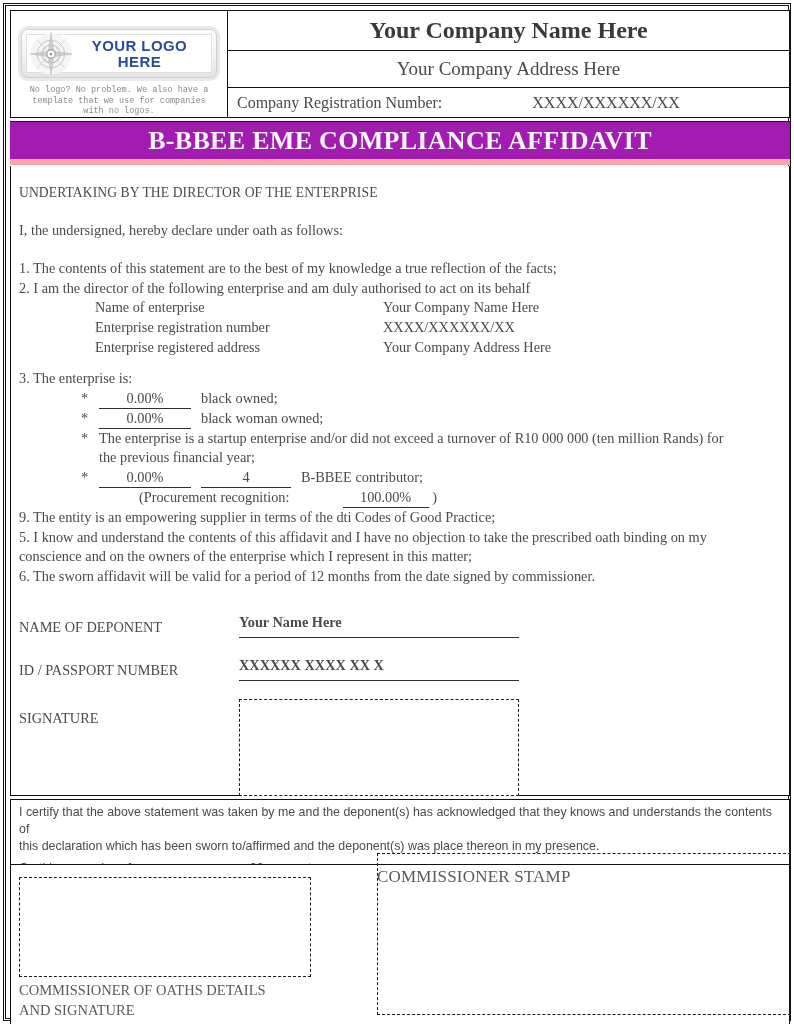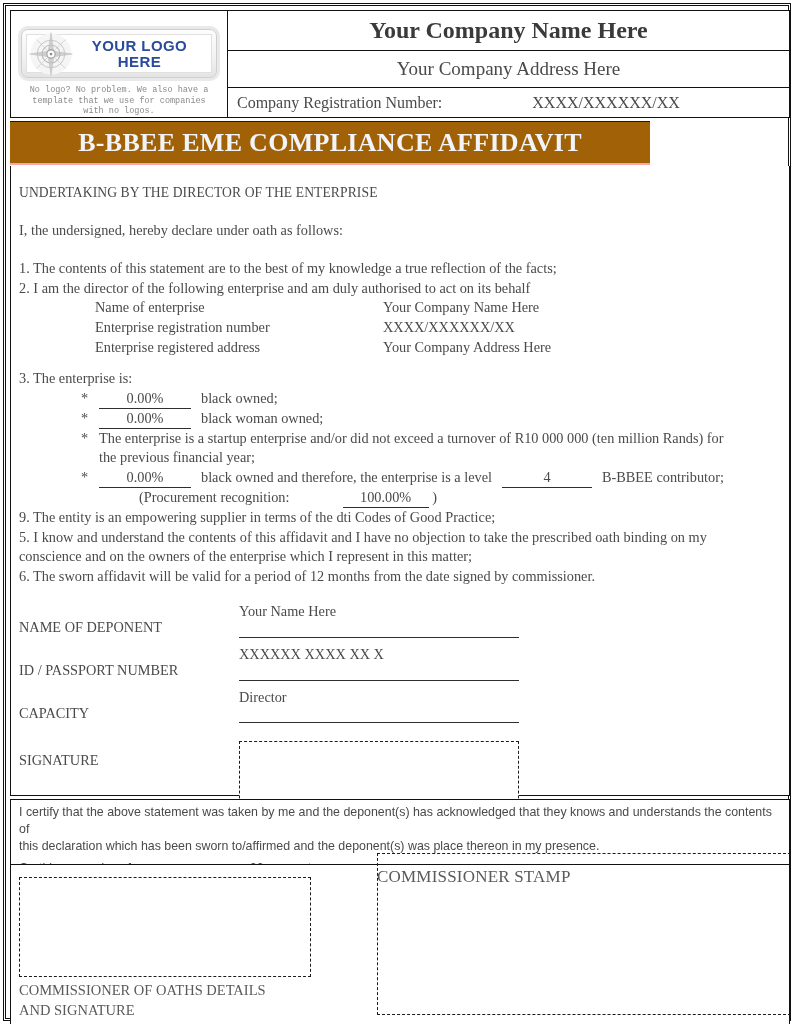--- a/index.html
+++ b/index.html
@@ -146,26 +146,26 @@
   .hr-reg .reg-label { flex: 0 0 auto; }
   .hr-reg .reg-value {
     margin-left: 90px;
   }
 
   
   .title-bar {
     position: absolute;
     left: 4px;
     top: 115px;
-    width: 640px;
+    width: 780px;
     height: 44px;
     box-sizing: border-box;
-    background: #a16207;
+    background: #a21caf;
     border-top: 1px solid #0d1c30;
-    border-bottom: 2px solid #fca5a5;
+    border-bottom: 6px solid #fca5a5;
     display: flex;
     align-items: center;
     justify-content: center;
   }
   .title-bar .title-text {
     color: #f2f4f8;
     font-weight: bold;
     font-size: 26px;
     letter-spacing: .3px;
   }
@@ -224,21 +224,22 @@
   .deponent {
     margin-top: 32px;
     position: relative;
   }
   .dep-row { display: flex; align-items: flex-end; height: 19.6px; margin-top: 23px; }
   .dep-label { width: 220px; flex: 0 0 auto; font-size: 14.3px; }
   .dep-value {
     width: 280px;
     flex: 0 0 auto;
     border-bottom: 1.4px solid #2e2e2e;
-    padding-bottom: 15px;
+    padding-bottom: 4px;
+    font-weight: bold;
   }
   .sig-row { display: flex; margin-top: 18px; }
   .sig-label { width: 220px; flex: 0 0 auto; padding-top: 10px; }
   .sig-box {
     width: 280px;
     height: 97px;
     box-sizing: border-box;
     border: 1.6px dashed #1b1b1b;
     background: #ffffff;
   }
@@ -417,21 +418,20 @@
 
         <div class="bullet-line">
           <span class="bullet-star">*</span>
           <span>The enterprise is a startup enterprise and/or did not exceed a turnover of R10 000 000 (ten million Rands) for</span>
         </div>
         <div class="wrap-line">the previous financial year;</div>
 
         <div class="bullet-line">
           <span class="bullet-star">*</span>
           <span class="fill fill-pct">0.00%</span>
-          <span class="after-fill">black owned and therefore, the enterprise is a level</span>
           <span class="fill fill-level after-fill">4</span>
           <span class="after-fill">B-BBEE contributor;</span>
         </div>
 
         <div class="proc-line">
           <span class="proc-label">(Procurement recognition:</span>
           <span class="proc-gap"></span>
           <span class="fill fill-proc">100.00%</span>
           <span>)</span>
         </div>
@@ -442,24 +442,20 @@
         <div>6. The sworn affidavit will be valid for a period of 12 months from the date signed by commissioner.</div>
 
         <div class="deponent">
           <div class="dep-row">
             <span class="dep-label">NAME OF DEPONENT</span>
             <span class="dep-value">Your Name Here</span>
           </div>
           <div class="dep-row">
             <span class="dep-label">ID / PASSPORT NUMBER</span>
             <span class="dep-value">XXXXXX XXXX XX X</span>
-          </div>
-          <div class="dep-row">
-            <span class="dep-label">CAPACITY</span>
-            <span class="dep-value">Director</span>
           </div>
           <div class="sig-row">
             <span class="sig-label">SIGNATURE</span>
             <span class="sig-box"></span>
           </div>
         </div>
 
       </div>
     </div>
 

